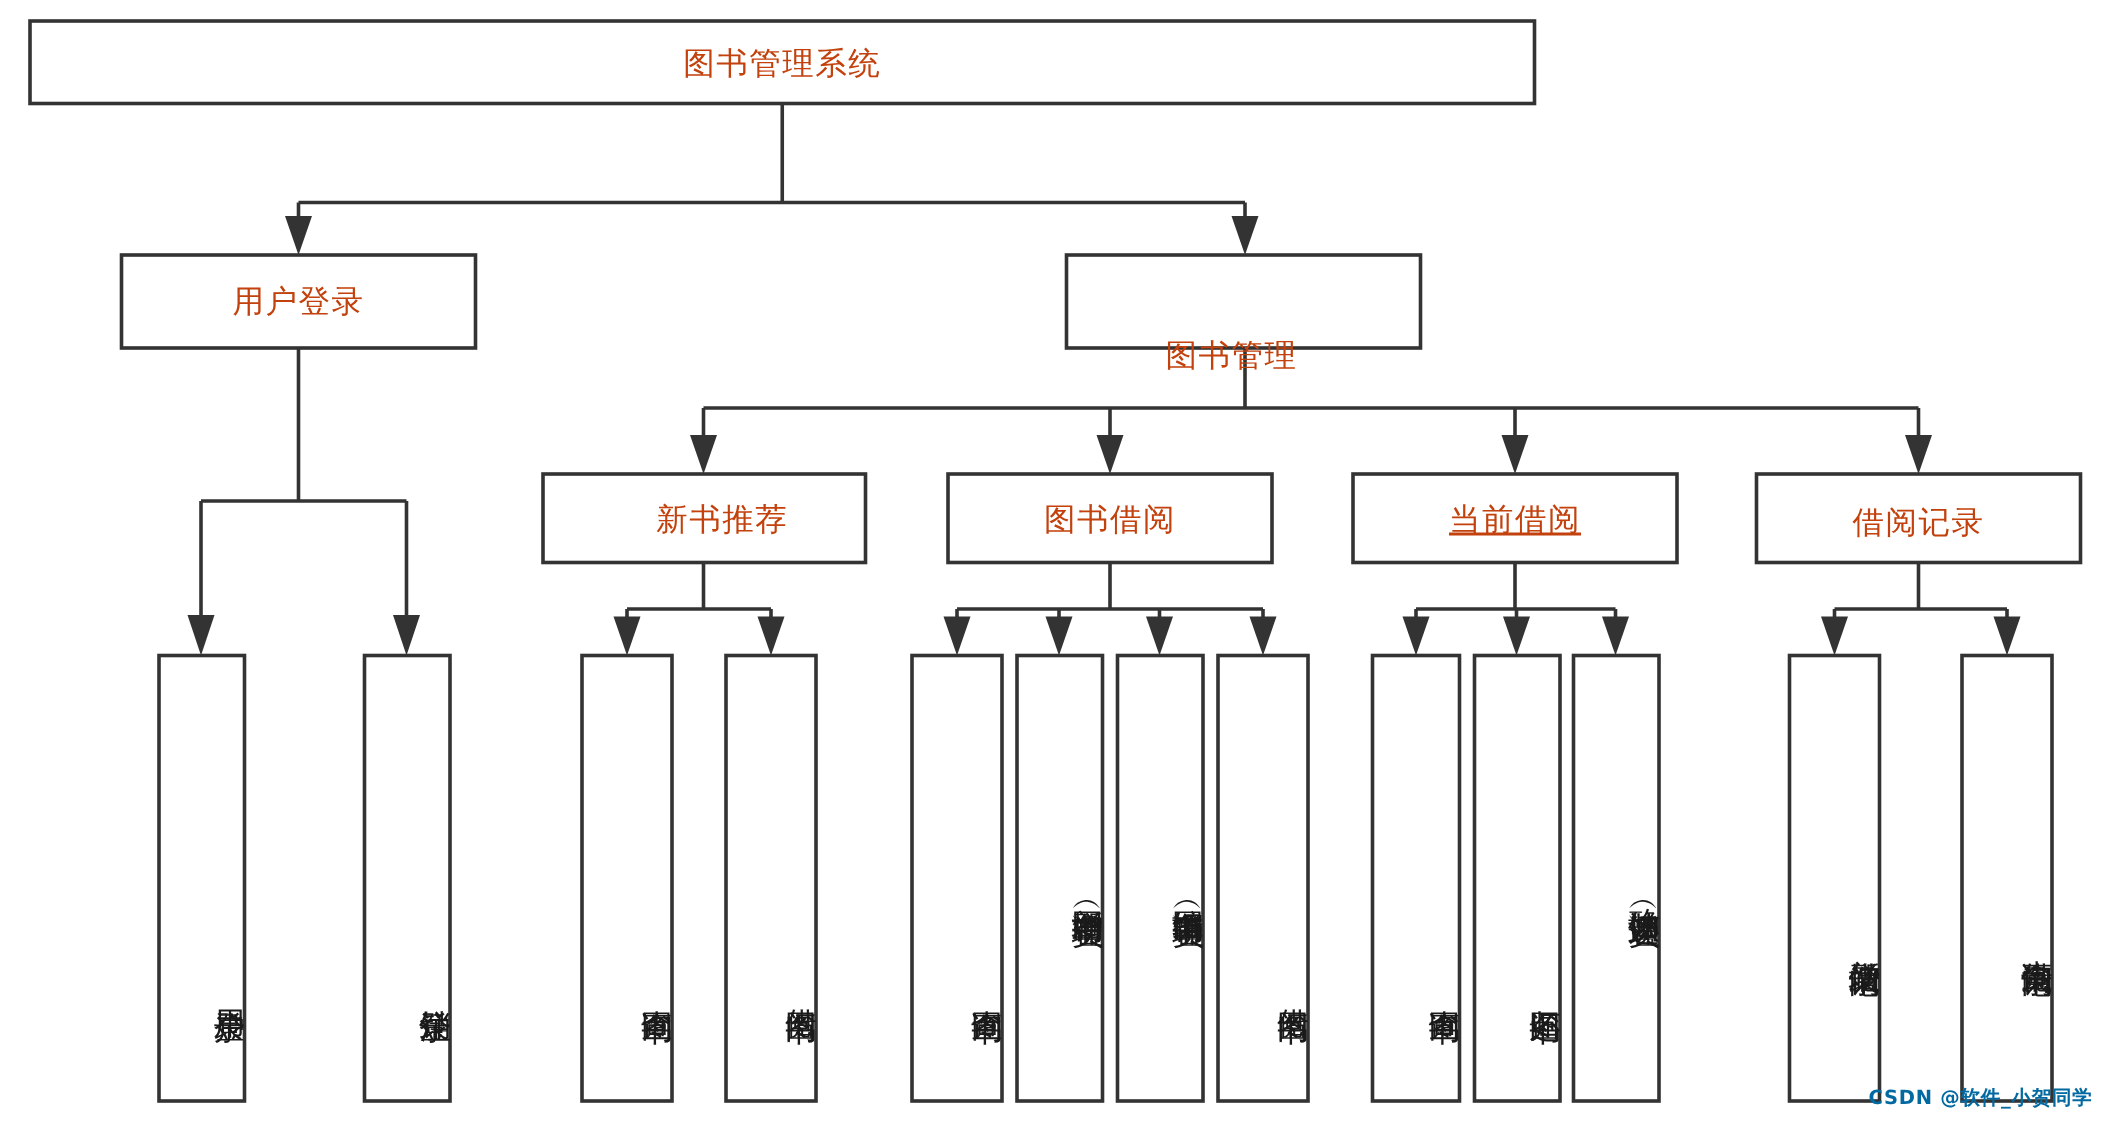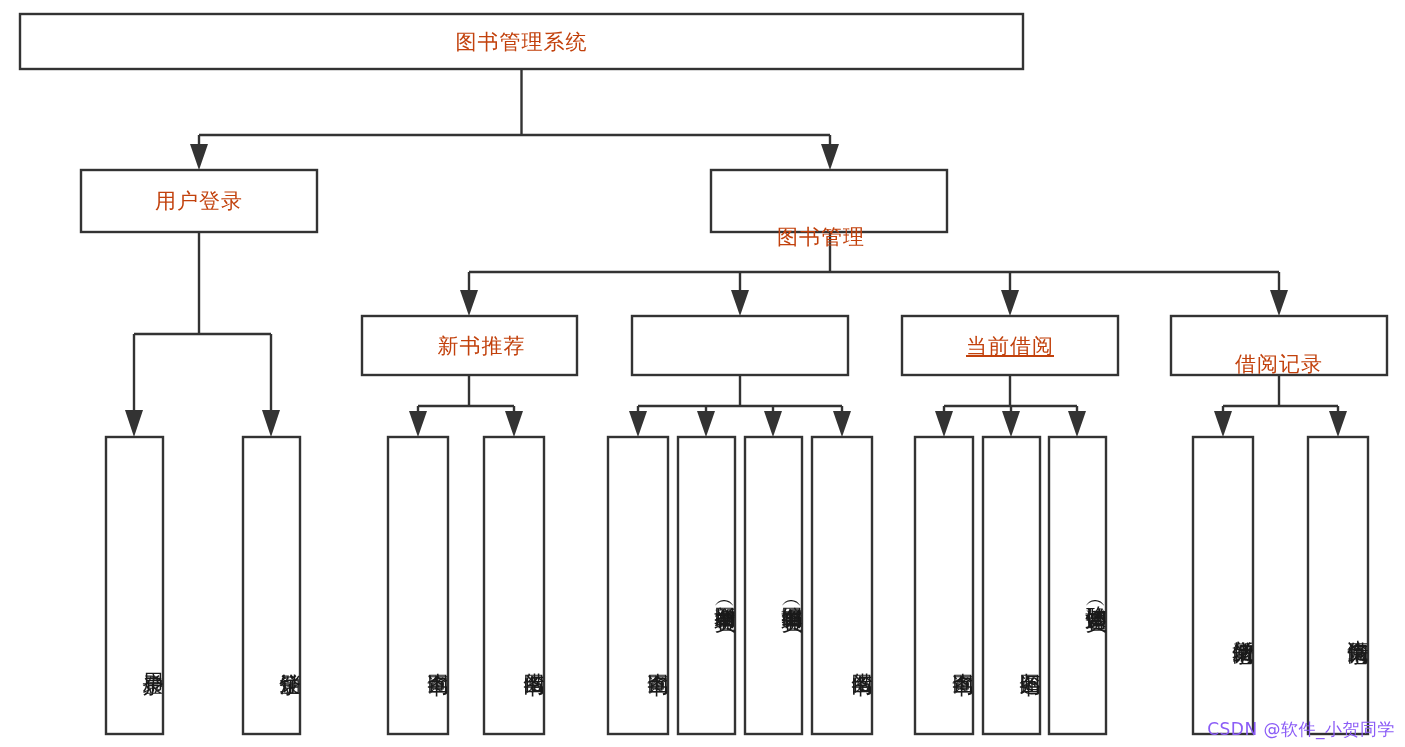--- a/index.html
+++ b/index.html
@@ -62,24 +62,25 @@
     color: #c2410c;
     letter-spacing: 1px;
     white-space: nowrap;
     pointer-events: none;
   }
   #watermark {
     position: absolute;
     right: 10px;
     bottom: 6px;
     font-family: "DejaVu Sans", "Liberation Sans", sans-serif;
-    font-size: 17px;
-    color: #8b5cf6;
+    font-size: 13px;
+    color: #0369a1;
     letter-spacing: 0.5px;
     white-space: nowrap;
+    font-weight: bold;
   }
 </style>
 </head>
 <body>
 
 <div id="page">
 
   <svg id="diagram-svg" viewBox="0 0 1405 747" xmlns="http://www.w3.org/2000/svg">
 
     <g>
@@ -179,22 +180,23 @@
     <rect class="node-rect" x="1193" y="437" width="60" height="297"></rect>
     <rect class="node-rect" x="1308" y="437" width="60" height="297"></rect>
   </svg>
 
   <div class="hlabel-box" style="left:20px; top:14px; width:1003px; height:55px;">图书管理系统</div>
 
   <div class="hlabel-box" style="left:81px; top:170px; width:236px; height:62px;">用户登录</div>
   <div class="hlabel-box" style="left:711px; top:170px; width:220px; height:62px;margin-top:36px;">图书管理</div>
 
   <div class="hlabel-box" style="left:362px; top:316px; width:215px; height:59px;padding-left:12px;">新书推荐</div>
+  <div class="hlabel-box" style="left:632px; top:316px; width:216px; height:59px;">图书借阅</div>
   <div class="hlabel-box" style="left:902px; top:316px; width:216px; height:59px;text-decoration:underline;">当前借阅</div>
-  <div class="hlabel-box" style="left:1171px; top:328px; width:216px; height:72px;">借阅记录</div>
+  <div class="hlabel-box" style="left:1171px; top:312px; width:216px; height:72px;">借阅记录</div>
 
   <div class="vlabel-box" style="left:106px; top:437px; width:57px; height:297px; padding-top:72px;">用户登录</div>
   <div class="vlabel-box" style="left:243px; top:437px; width:57px; height:297px; padding-top:72px;">注销登录</div>
   <div class="vlabel-box" style="left:388px; top:437px; width:60px; height:297px; padding-top:72px;">查询图书</div>
   <div class="vlabel-box" style="left:484px; top:437px; width:60px; height:297px; padding-top:72px;">借阅图书</div>
   <div class="vlabel-box" style="left:608px; top:437px; width:60px; height:297px; padding-top:72px;">查询图书</div>
   <div class="vlabel-box" style="left:678px; top:437px; width:57px; height:297px; padding-top:8px;">新增图书（管理员）</div>
   <div class="vlabel-box" style="left:745px; top:437px; width:57px; height:297px; padding-top:8px;">编辑图书（管理员）</div>
   <div class="vlabel-box" style="left:812px; top:437px; width:60px; height:297px; padding-top:72px;">借阅图书</div>
   <div class="vlabel-box" style="left:915px; top:437px; width:58px; height:297px; padding-top:72px;">查询图书</div>

